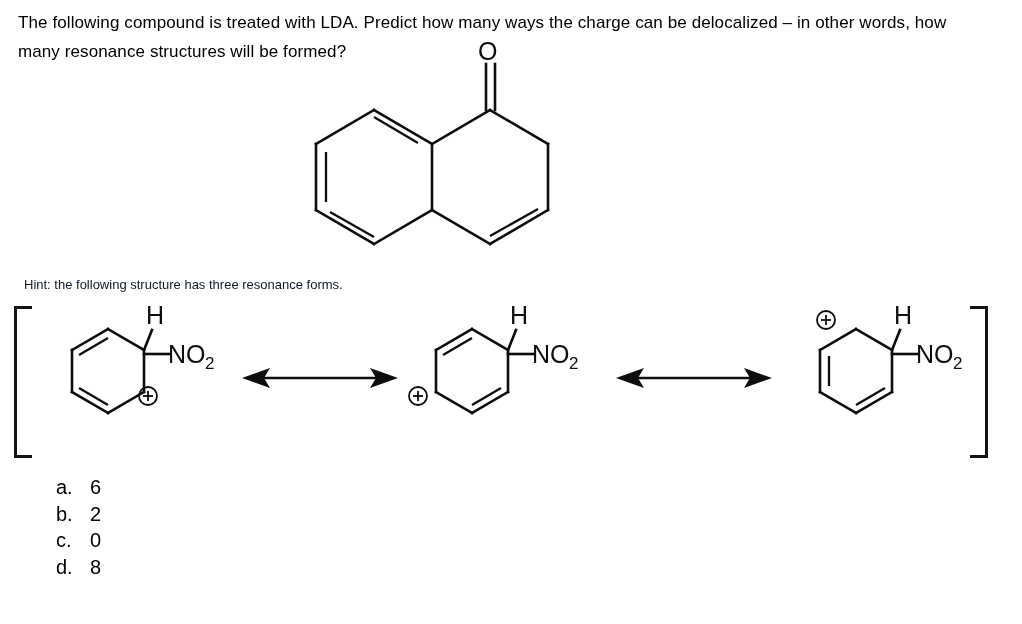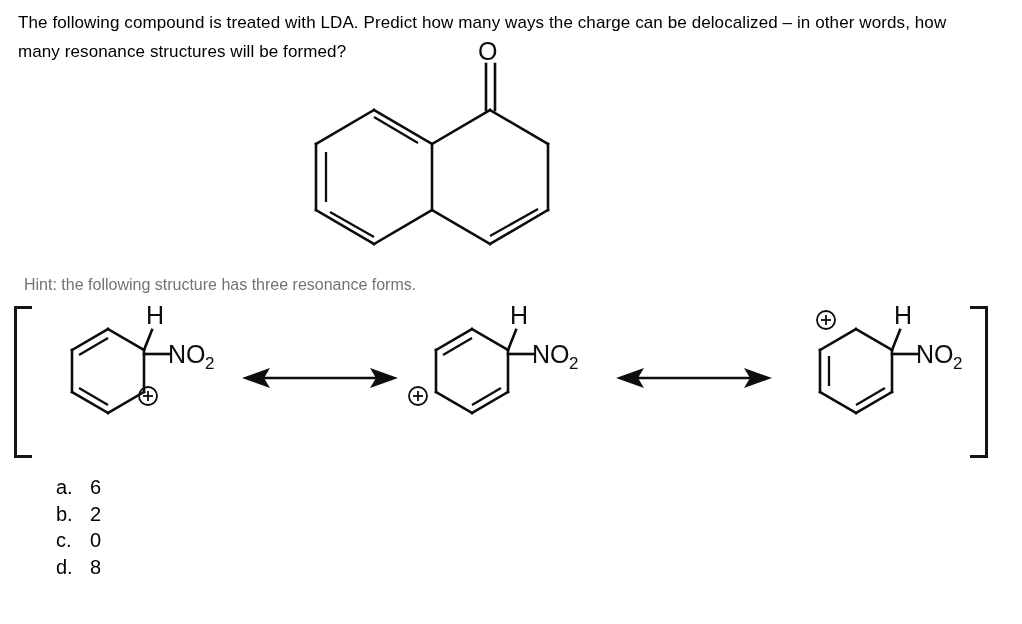--- a/index.html
+++ b/index.html
@@ -22,23 +22,23 @@
     width: 975px;
     font-size: 17px;
     line-height: 29px;
     color: #000;
     letter-spacing: 0.1px;
   }
   .hint-text {
     position: absolute;
     left: 24px;
     top: 272px;
-    font-size: 16px;
+    font-size: 13px;
     line-height: 26px;
-    color: #737373;
+    color: #0f172a;
   }
   .compound-figure {
     position: absolute;
     left: 290px;
     top: 92px;
     width: 200px;
     height: 140px;
   }
   .resonance-panel {
     position: absolute;

